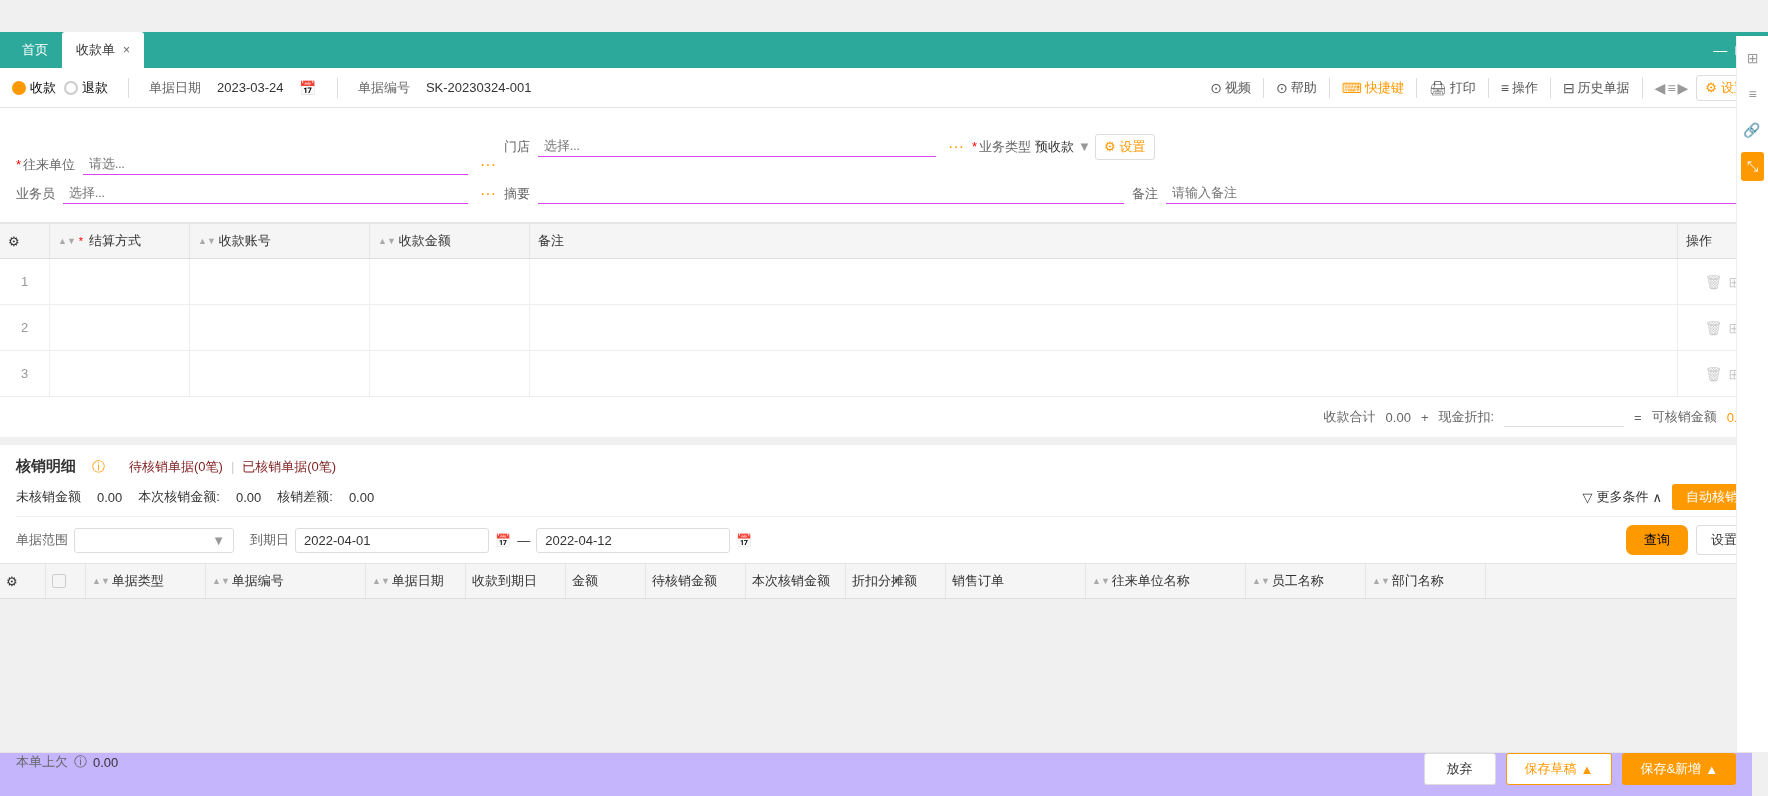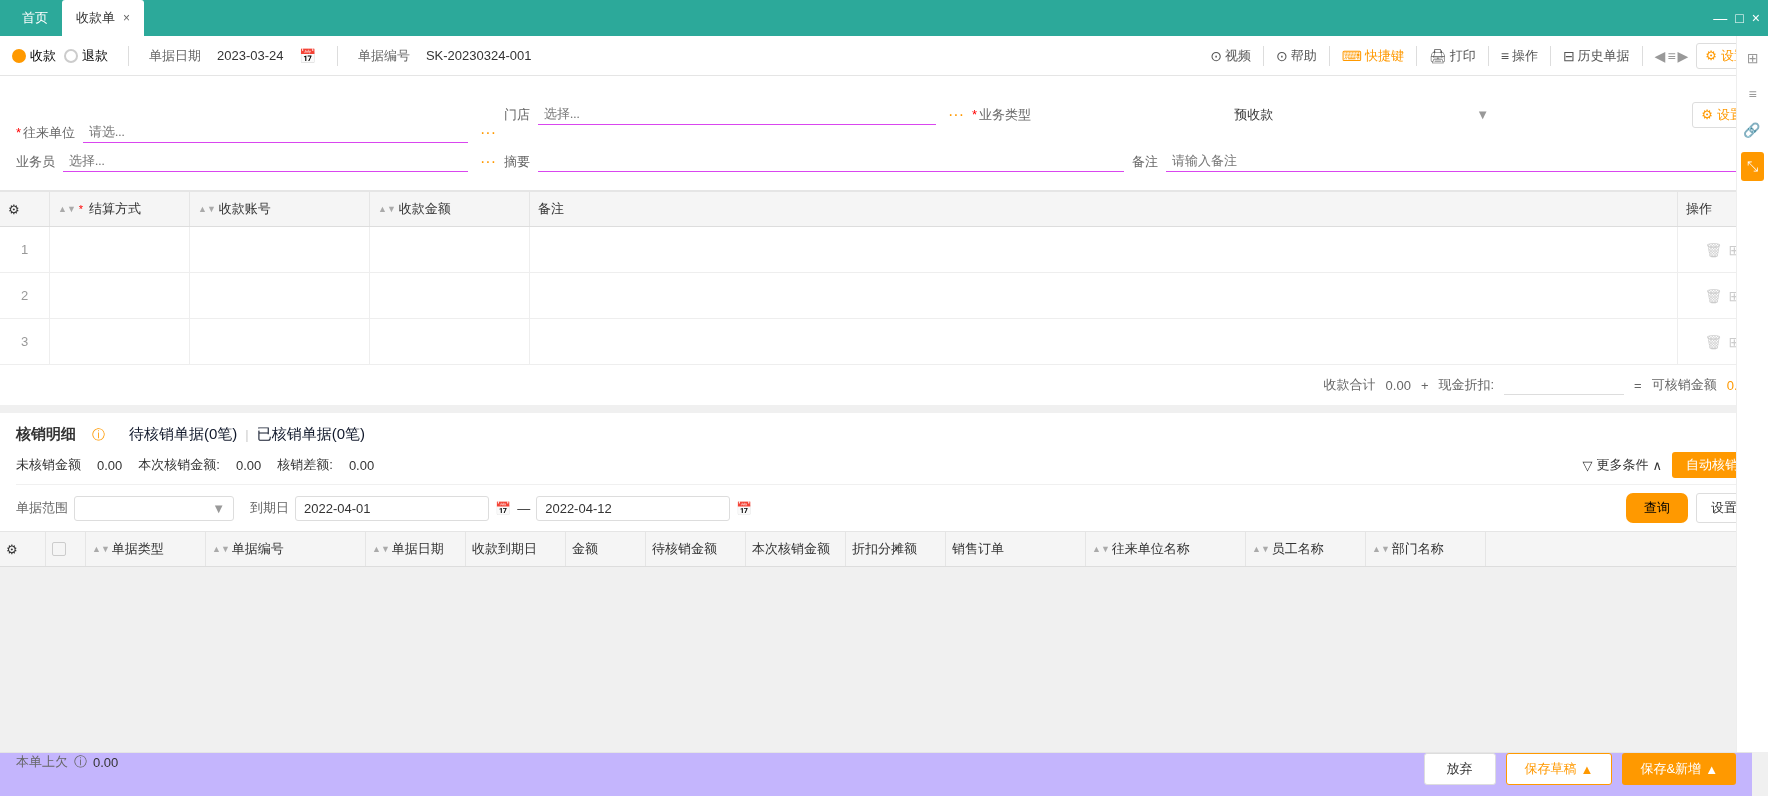--- a/index.html
+++ b/index.html
@@ -5,20 +5,21 @@
     * { box-sizing: border-box; margin: 0; padding: 0; font-family: 'Microsoft YaHei', Arial, sans-serif; font-size: 13px; }
     body { background: #f0f0f0; width: 1768px; height: 796px; overflow: hidden; }
 
     
     .tab-bar {
       display: flex;
       align-items: center;
       background: #2ca99a;
       height: 36px;
       padding: 0 8px;
+      margin-top: 32px;
     }
     .tab-item {
       display: flex;
       align-items: center;
       padding: 0 14px;
       height: 36px;
       color: #fff;
       cursor: pointer;
       font-size: 13px;
     }
@@ -133,21 +134,21 @@
       outline: none;
       padding: 2px 4px;
     }
     .summary-value { color: #f90; font-weight: 500; }
 
     
     .verify-section { background: #fff; padding: 12px 16px 0; }
     .verify-title { font-size: 15px; font-weight: bold; color: #333; display: flex; align-items: center; gap: 8px; }
     .verify-info-icon { color: #f90; cursor: pointer; }
     .verify-tabs { display: flex; align-items: center; gap: 4px; margin-left: 12px; }
-    .verify-tab { color: #0f172a; cursor: pointer; font-size: 15px; }
+    .verify-tab { color: #7f1d1d; cursor: pointer; font-size: 13px; }
     .verify-stats { display: flex; align-items: center; gap: 16px; padding: 8px 0 6px; color: #666; }
     .verify-stats span { color: #333; }
     .verify-actions { margin-left: auto; display: flex; align-items: center; gap: 10px; }
     .filter-btn { color: #f90; cursor: pointer; display: flex; align-items: center; gap: 4px; font-size: 12px; }
     .auto-btn { background: #f90; color: #fff; border: none; padding: 4px 14px; border-radius: 3px; cursor: pointer; font-size: 13px; }
 
     
     .filter-row {
       display: flex;
       align-items: center;
@@ -329,21 +330,21 @@
     <div class="form-section" style="max-width: 480px; margin-top: 36px;">
       <span class="form-label required">往来单位</span>
       <input class="form-input" type="text" placeholder="请选...  " style="">
       <span class="form-more">···</span>
     </div>
     <div class="form-section" style="max-width:460px">
       <span class="form-label">门店</span>
       <input class="form-input" type="text" placeholder="选择..." style="">
       <span class="form-more">···</span>
     </div>
-    <div class="form-section" style="justify-content:space-between; margin-left:auto; gap:4px;">
+    <div class="form-section" style="justify-content:flex-start; margin-left:auto; gap:4px;">
       <span class="form-label required">业务类型</span>
       <span style="color:#333; font-weight:500;">预收款</span>
       <span style="color:#999; cursor:pointer;">▼</span>
       <div class="settings-btn">
         <span>⚙</span>
         <span>设置</span>
       </div>
     </div>
   </div>
   <div class="form-row">

